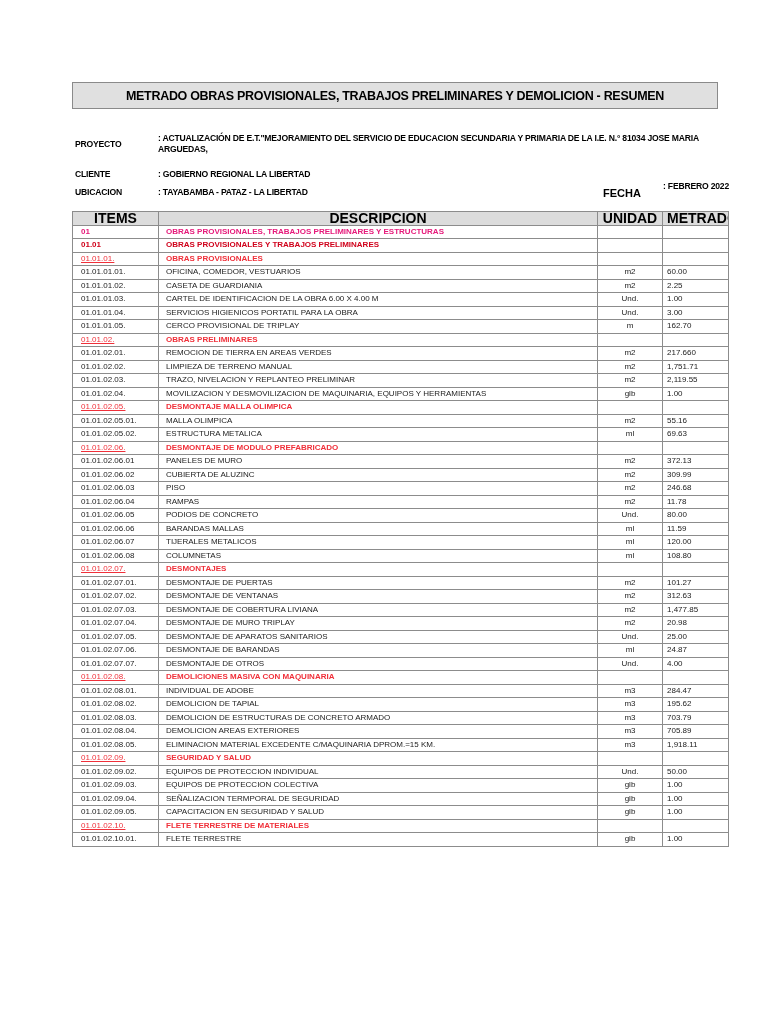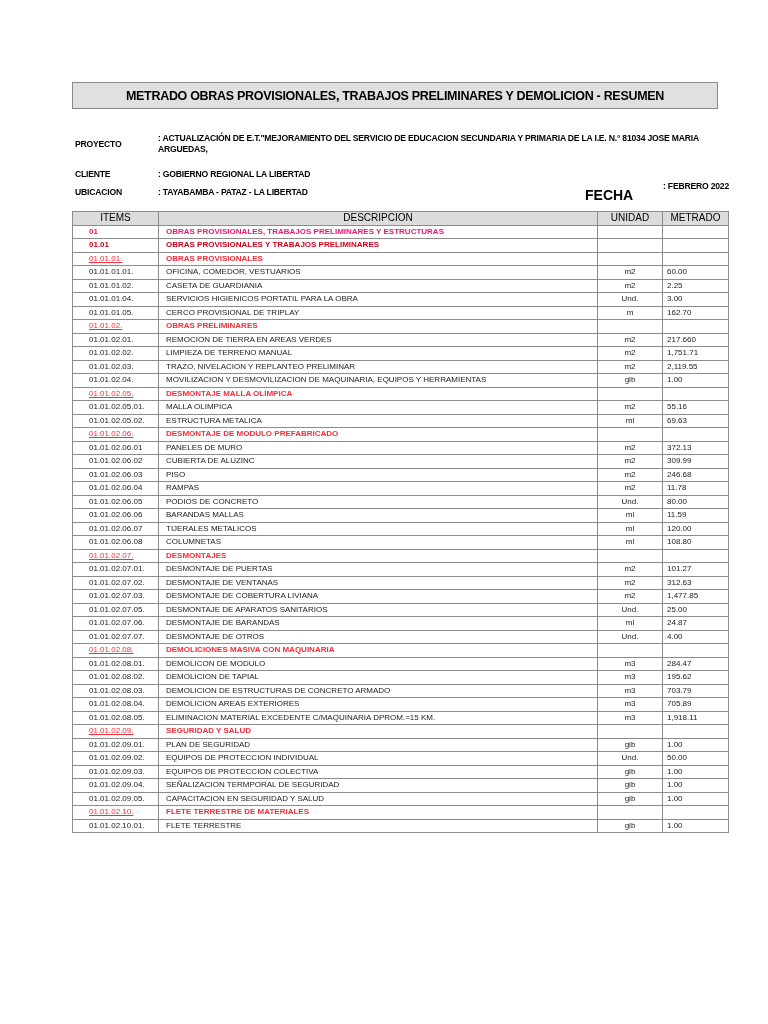--- a/index.html
+++ b/index.html
@@ -9,33 +9,33 @@
                  background: #e0e0e0; border: 1px solid #8a8a8a; box-sizing: border-box;
                  display: flex; align-items: center; justify-content: center;
                  font-size: 12.5px; font-weight: bold; letter-spacing: -0.3px; }
     .meta { position: absolute; left: 75px; font-size: 8.6px; font-weight: bold; letter-spacing: -0.2px; }
     .meta .lbl { position: absolute; left: 0; width: 80px; }
     .meta .val { position: absolute; left: 83px; width: 580px; line-height: 11px; }
     #m-proyecto { top: 133px; }
     #m-proyecto .lbl { top: 6px; }
     #m-cliente { top: 169px; }
     #m-ubicacion { top: 187px; }
-    .fecha-lbl { position: absolute; left: 585px; top: 187px; font-size: 14px; font-weight: bold; }
+    .fecha-lbl { position: absolute; left: 603px; top: 187px; font-size: 11px; font-weight: bold; }
     .fecha-val { position: absolute; left: 663px; top: 181px; font-size: 8.6px; font-weight: bold; letter-spacing: -0.2px; }
 
     table.grid { position: absolute; left: 72px; top: 211px; width: 656px;
                  border-collapse: collapse; table-layout: fixed; font-size: 8px; }
     table.grid col.c1 { width: 86px; }
     table.grid col.c2 { width: 439px; }
     table.grid col.c3 { width: 65px; }
     table.grid col.c4 { width: 66px; }
     table.grid th, table.grid td { border: 1px solid #8c8c8c; height: 12.5px; padding: 0 4px;
                  white-space: nowrap; overflow: hidden; line-height: 12px; }
-    table.grid th { background: #dcdcdc; font-weight: normal; text-align: center; font-size: 10px; }
-    table.grid td.item { padding-left: 16px; color: #222; }
+    table.grid th { background: #dcdcdc; font-weight: bold; text-align: center; font-size: 14px; }
+    table.grid td.item { padding-left: 8px; color: #222; }
     table.grid td.desc { padding-left: 7px; color: #222; }
     table.grid td.unit { text-align: center; color: #222; }
     table.grid td.qty { text-align: left; color: #222; }
     tr.lvl1 td { color: #e6197a !important; font-weight: bold; }
     tr.lvl2 td { color: #d0021b !important; font-weight: bold; }
     tr.lvl3 td.item { color: #f0303a !important; font-weight: normal; text-decoration: underline; }
     tr.lvl3 td.desc { color: #f0303a !important; font-weight: bold; }
   </style>
 </head>
 <body>
@@ -102,20 +102,26 @@
         <td class="unit">m2</td>
         <td class="qty">60.00</td>
       </tr>
       <tr class="lvl0">
         <td class="item">01.01.01.02.</td>
         <td class="desc">CASETA DE GUARDIANIA</td>
         <td class="unit">m2</td>
         <td class="qty">2.25</td>
       </tr>
       <tr class="lvl0">
+        <td class="item">01.01.01.03.</td>
+        <td class="desc">CARTEL DE IDENTIFICACION DE LA OBRA 6.00 X 4.00 M</td>
+        <td class="unit">Und.</td>
+        <td class="qty">1.00</td>
+      </tr>
+      <tr class="lvl0">
         <td class="item">01.01.01.04.</td>
         <td class="desc">SERVICIOS HIGIENICOS PORTATIL PARA LA OBRA</td>
         <td class="unit">Und.</td>
         <td class="qty">3.00</td>
       </tr>
       <tr class="lvl0">
         <td class="item">01.01.01.05.</td>
         <td class="desc">CERCO PROVISIONAL DE TRIPLAY</td>
         <td class="unit">m</td>
         <td class="qty">162.70</td>
@@ -240,20 +246,26 @@
         <td class="unit">m2</td>
         <td class="qty">312.63</td>
       </tr>
       <tr class="lvl0">
         <td class="item">01.01.02.07.03.</td>
         <td class="desc">DESMONTAJE DE COBERTURA LIVIANA</td>
         <td class="unit">m2</td>
         <td class="qty">1,477.85</td>
       </tr>
       <tr class="lvl0">
+        <td class="item">01.01.02.07.04.</td>
+        <td class="desc">DESMONTAJE DE MURO TRIPLAY</td>
+        <td class="unit">m2</td>
+        <td class="qty">20.98</td>
+      </tr>
+      <tr class="lvl0">
         <td class="item">01.01.02.07.05.</td>
         <td class="desc">DESMONTAJE DE APARATOS SANITARIOS</td>
         <td class="unit">Und.</td>
         <td class="qty">25.00</td>
       </tr>
       <tr class="lvl0">
         <td class="item">01.01.02.07.06.</td>
         <td class="desc">DESMONTAJE DE BARANDAS</td>
         <td class="unit">ml</td>
         <td class="qty">24.87</td>
@@ -265,21 +277,21 @@
         <td class="qty">4.00</td>
       </tr>
       <tr class="lvl3">
         <td class="item">01.01.02.08.</td>
         <td class="desc">DEMOLICIONES MASIVA CON MAQUINARIA</td>
         <td class="unit"></td>
         <td class="qty"></td>
       </tr>
       <tr class="lvl0">
         <td class="item">01.01.02.08.01.</td>
-        <td class="desc">DEMOLICON DE MODULO</td>
+        <td class="desc">INDIVIDUAL DE ADOBE</td>
         <td class="unit">m3</td>
         <td class="qty">284.47</td>
       </tr>
       <tr class="lvl0">
         <td class="item">01.01.02.08.02.</td>
         <td class="desc">DEMOLICION DE TAPIAL</td>
         <td class="unit">m3</td>
         <td class="qty">195.62</td>
       </tr>
       <tr class="lvl0">
@@ -300,26 +312,20 @@
         <td class="unit">m3</td>
         <td class="qty">1,918.11</td>
       </tr>
       <tr class="lvl3">
         <td class="item">01.01.02.09.</td>
         <td class="desc">SEGURIDAD Y SALUD</td>
         <td class="unit"></td>
         <td class="qty"></td>
       </tr>
       <tr class="lvl0">
-        <td class="item">01.01.02.09.01.</td>
-        <td class="desc">PLAN DE SEGURIDAD</td>
-        <td class="unit">glb</td>
-        <td class="qty">1.00</td>
-      </tr>
-      <tr class="lvl0">
         <td class="item">01.01.02.09.02.</td>
         <td class="desc">EQUIPOS DE PROTECCION INDIVIDUAL</td>
         <td class="unit">Und.</td>
         <td class="qty">50.00</td>
       </tr>
       <tr class="lvl0">
         <td class="item">01.01.02.09.03.</td>
         <td class="desc">EQUIPOS DE PROTECCION COLECTIVA</td>
         <td class="unit">glb</td>
         <td class="qty">1.00</td>

